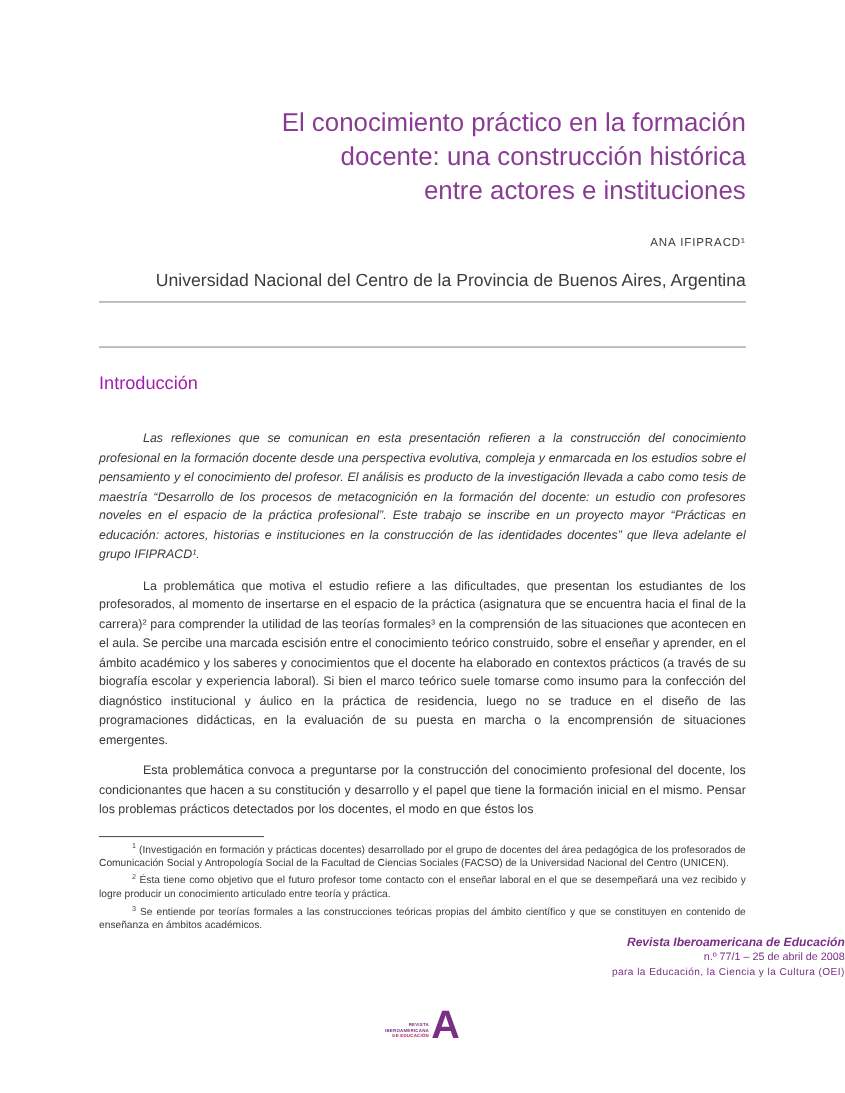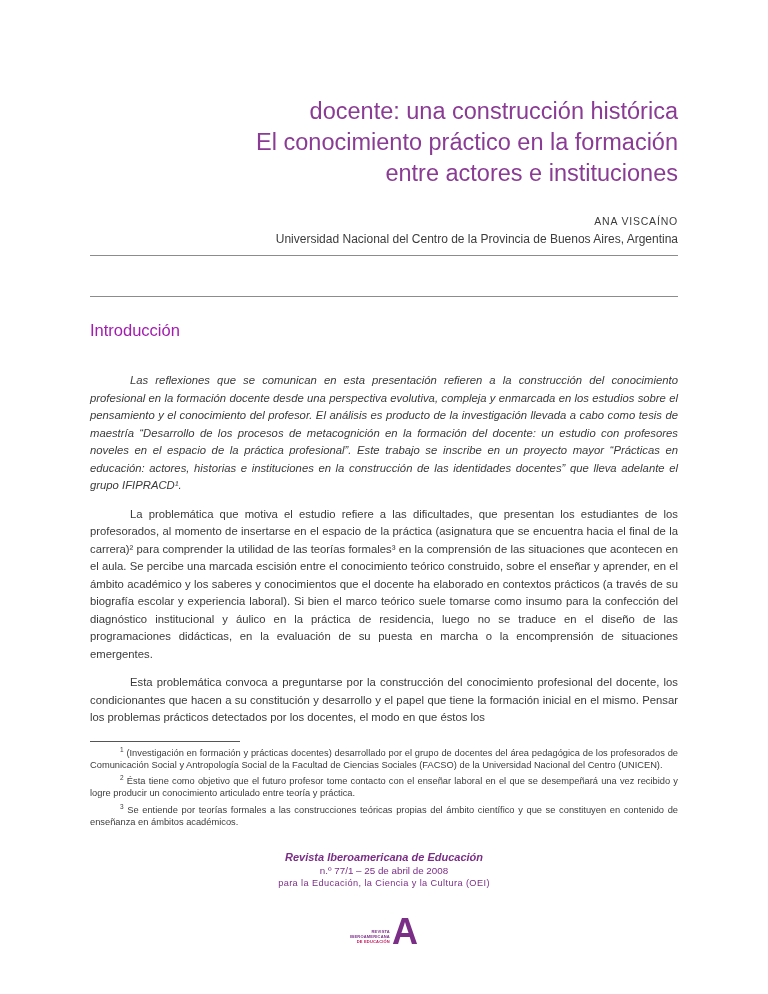--- a/index.html
+++ b/index.html
@@ -16,21 +16,21 @@
     text-align: right;
     color: #8a3b94;
     font-size: 23.5px;
     line-height: 31px;
     font-weight: 400;
   }
 
   
   .author-block { margin-top: 26px; text-align: right; color: #3c3c3c; }
   .author-name { font-size: 10.5px; letter-spacing: 0.8px; }
-  .author-affiliation { font-size: 12px; margin-top: 5px; }
+  .author-affiliation { font-size: 16px; margin-top: 20px; }
 
   .rule { border: 0; border-top: 1px solid #8c8c8c; margin: 0; }
   .rule-top { margin-top: 9px; }
   .rule-bottom { margin-top: 40px; }
 
   
   .section-heading {
     margin-top: 24px;
     color: #a21caf;
     font-size: 16.5px;
@@ -65,21 +65,21 @@
     text-indent: 30px;
     color: #3c3c3c;
   }
   .footnote sup { font-size: 6.5px; line-height: 0; }
 
   
   .footer {
     position: absolute;
     left: 0; right: 0;
     top: 851px;
-    text-align: center;
+    text-align: right;
     color: #7b2e86;
   }
   .footer-journal { font-size: 11px; font-weight: bold; font-style: italic; }
   .footer-issn { font-size: 9.8px; font-weight: bold; margin-top: 2px; }
   .footer-issue { font-size: 9.8px; margin-top: 2px; }
   .footer-publisher { font-size: 9.2px; margin-top: 2px; letter-spacing: 0.4px; }
 
   
   .logo {
     position: absolute;
@@ -104,27 +104,27 @@
     color: #7b2e86;
   }
 </style>
 </head>
 <body>
 
 <div class="page">
   <div class="content">
 
     <div class="title">
+      <div>El conocimiento práctico en la formación</div>
       <div>docente: una construcción histórica</div>
-      <div>El conocimiento práctico en la formación</div>
       <div>entre actores e instituciones</div>
     </div>
 
     <div class="author-block">
-      <div class="author-name">ANA VISCAÍNO</div>
+      <div class="author-name">ANA IFIPRACD¹</div>
       <div class="author-affiliation">Universidad Nacional del Centro de la Provincia de Buenos Aires, Argentina</div>
     </div>
 
     <hr class="rule rule-top">
     <hr class="rule rule-bottom">
 
     <div class="section-heading">Introducción</div>
 
     <p class="paragraph first">Las reflexiones que se comunican en esta presentación refieren a la construcción del conocimiento profesional en la formación docente desde una perspectiva evolutiva, compleja y enmarcada en los estudios sobre el pensamiento y el conocimiento del profesor. El análisis es producto de la investigación llevada a cabo como tesis de maestría “Desarrollo de los procesos de metacognición en la formación del docente: un estudio con profesores noveles en el espacio de la práctica profesional”. Este trabajo se inscribe en un proyecto mayor “Prácticas en educación: actores, historias e instituciones en la construcción de las identidades docentes” que lleva adelante el grupo IFIPRACD¹.</p>
     <p class="paragraph">La problemática que motiva el estudio refiere a las dificultades, que presentan los estudiantes de los profesorados, al momento de insertarse en el espacio de la práctica (asignatura que se encuentra hacia el final de la carrera)² para comprender la utilidad de las teorías formales³ en la comprensión de las situaciones que acontecen en el aula. Se percibe una marcada escisión entre el conocimiento teórico construido, sobre el enseñar y aprender, en el ámbito académico y los saberes y conocimientos que el docente ha elaborado en contextos prácticos (a través de su biografía escolar y experiencia laboral). Si bien el marco teórico suele tomarse como insumo para la confección del diagnóstico institucional y áulico en la práctica de residencia, luego no se traduce en el diseño de las programaciones didácticas, en la evaluación de su puesta en marcha o la encomprensión de situaciones emergentes.</p>

